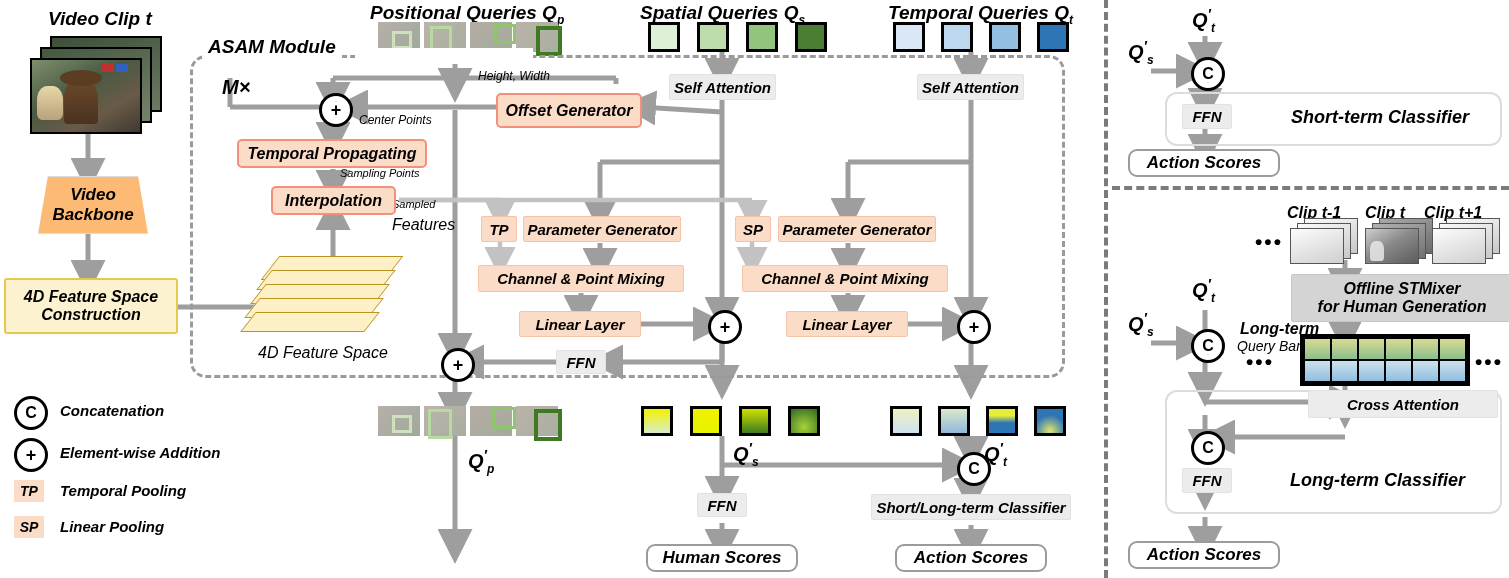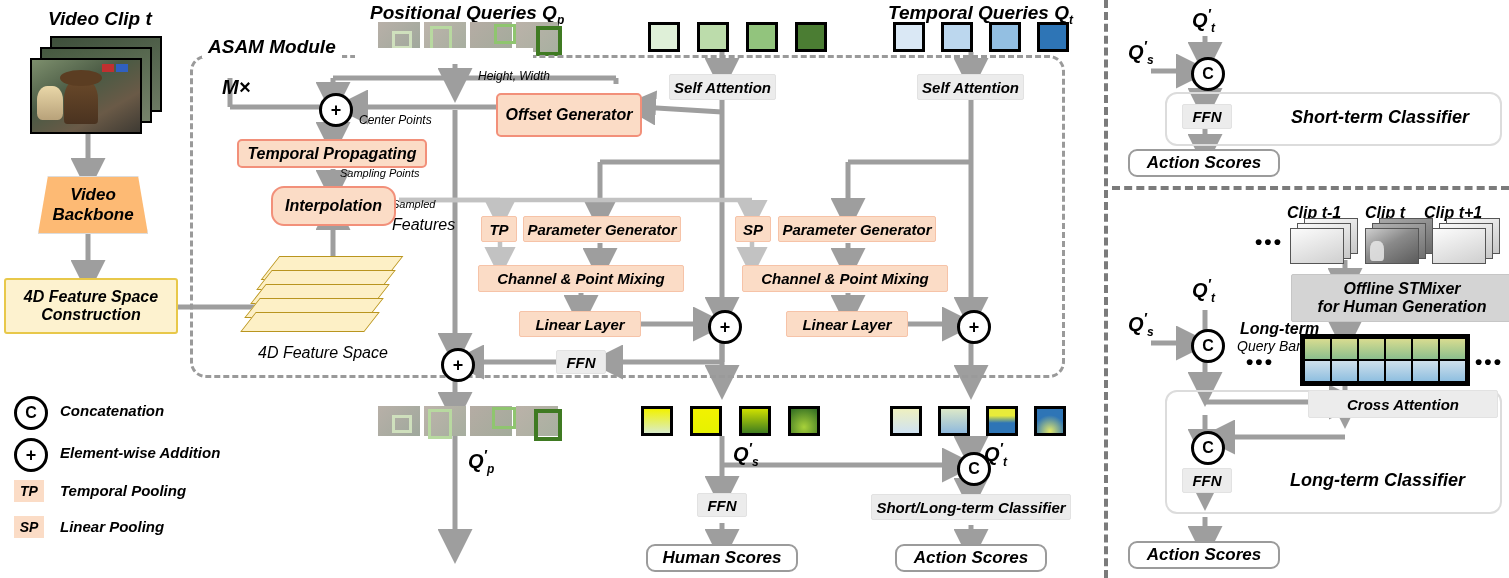--- a/index.html
+++ b/index.html
@@ -158,20 +158,23 @@
       <path d="M581,293 L581,293"></path>
       <path d="M722,362 L722,337"></path>
     </g>
   </svg>
 
   <div class="lbl ttl" style="left:48px;top:8px;">Video Clip  t</div>
 
   <div class="lbl ttl" style="left:370px;top:2px;">
     <span>Positional Queries </span><i>Q</i><sub style="font-size:12px;">p</sub>
   </div>
+  <div class="lbl ttl" style="left:640px;top:2px;">
+    <span>Spatial Queries </span><i>Q</i><sub style="font-size:12px;">s</sub>
+  </div>
   <div class="lbl ttl" style="left:888px;top:2px;">
     <span>Temporal Queries </span><i>Q</i><sub style="font-size:12px;">t</sub>
   </div>
 
   <div>
     <div class="thumb" style="left:378px;top:22px;width:42px;height:30px;background:linear-gradient(135deg,#b8b0a8,#9fa89c);">
       <div style="position:absolute;left:14px;top:9px;width:14px;height:12px;border:3px solid #cfe0bd;"></div>
       </div>
     <div class="thumb" style="left:424px;top:22px;width:42px;height:30px;background:linear-gradient(135deg,#bdb4ab,#a6ae9f);">
       <div style="position:absolute;left:6px;top:4px;width:16px;height:22px;border:3px solid #b8d9a0;"></div>
@@ -237,23 +240,23 @@
   <div class="lbl ttl" style="left:202px;top:36px;background:#fff;padding:0 6px;">ASAM Module</div>
   <div class="lbl ttl" style="left:222px;top:76px;font-size:20px;">M×</div>
 
   <div class="lbl sml" style="left:359px;top:69px;margin-top:44px;">Center Points</div>
   <div class="lbl sml" style="left:478px;top:69px;">Height, Width</div>
   <div class="lbl sml" style="left:340px;top:167px;font-size:11px;">Sampling Points</div>
   <div class="lbl sml" style="left:392px;top:198px;font-size:11px;">Sampled</div>
   <div class="lbl sml" style="left:392px;top:216px;font-size:16px;">Features</div>
 
   <div class="circ" style="left:319px;top:93px;width:28px;height:28px;font-size:18px;">+</div>
-  <div class="box orange" style="left:496px;top:93px;width:146px;height:44px;text-align:right;">Offset Generator</div>
+  <div class="box orange" style="left:496px;top:93px;width:146px;height:35px;text-align:right;">Offset Generator</div>
   <div class="box orange" style="left:237px;top:139px;width:190px;height:29px;">Temporal Propagating</div>
-  <div class="box orange" style="left:271px;top:186px;width:125px;height:40px;border-radius:13px;">Interpolation</div>
+  <div class="box orange" style="left:271px;top:186px;width:125px;height:29px;">Interpolation</div>
 
   <div class="box grey" style="left:669px;top:74px;width:107px;height:26px;">Self Attention</div>
   <div class="box grey" style="left:917px;top:74px;width:107px;height:26px;">Self Attention</div>
 
   <div class="box orange2" style="left:481px;top:216px;width:36px;height:26px;">TP</div>
   <div class="box orange2" style="left:735px;top:216px;width:36px;height:26px;">SP</div>
   <div class="box orange2" style="left:523px;top:216px;width:158px;height:26px;">Parameter Generator</div>
   <div class="box orange2" style="left:778px;top:216px;width:158px;height:26px;">Parameter Generator</div>
 
   <div class="box orange2" style="left:478px;top:265px;width:206px;height:27px;">Channel &amp; Point Mixing</div>

